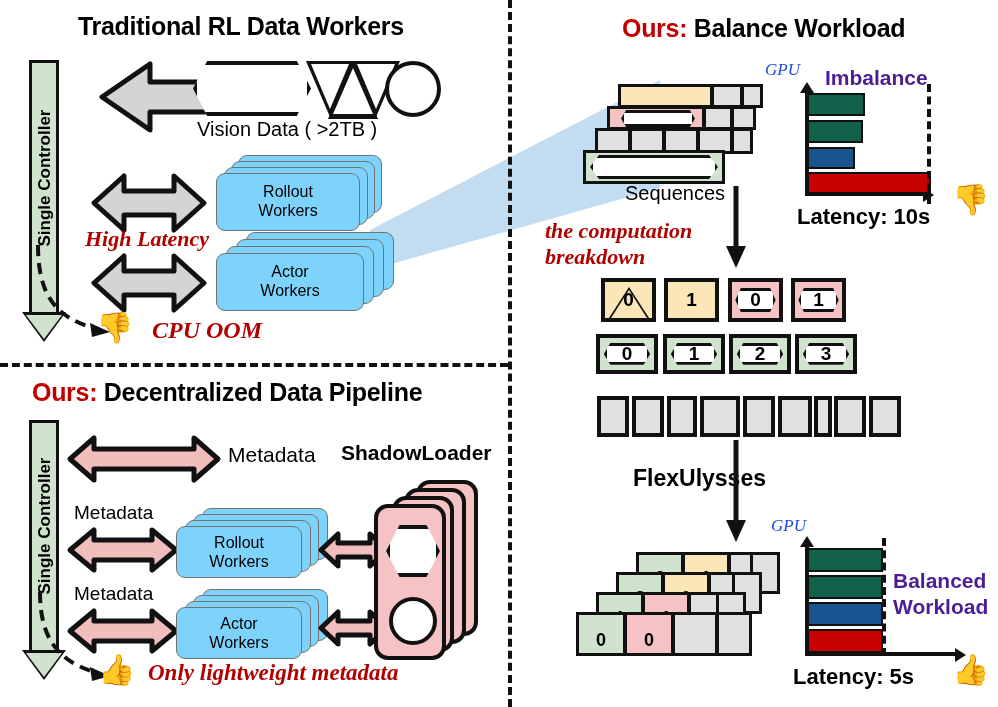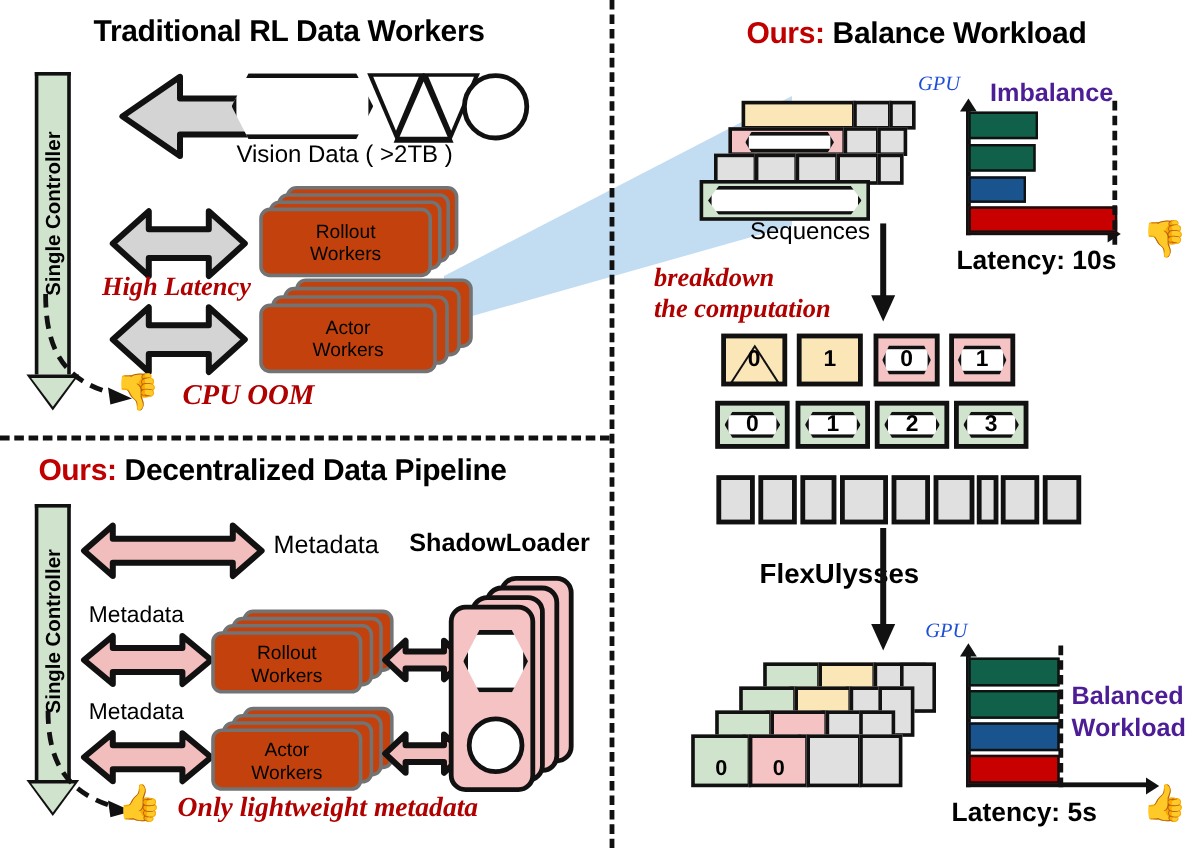--- a/index.html
+++ b/index.html
@@ -70,22 +70,22 @@
     white-space:nowrap;
   }
 
   
   .arrow { position:absolute; }
   .arrow svg { display:block; overflow:visible; }
 
   
   .stack { position:absolute; }
   .card {
-    position:absolute; border:3px solid #737373; border-radius:9px;
-    background:#c2410c;
+    position:absolute; border:1px solid #737373; border-radius:9px;
+    background:#7dd3fc;
   }
   .card-label {
     position:absolute; width:100%; text-align:center;
     font-size:16px; line-height:19px; color:#000;
   }
 
   
   .sl-card {
     position:absolute; border:4px solid #111; border-radius:14px;
     background:#f5c3c3;
@@ -360,22 +360,22 @@
     <div class="seq-cell" style="left:114px; top:44px; width:36px; height:26px;"></div>
     <div class="seq-cell" style="left:148px; top:44px; width:22px; height:26px;"></div>
 
     <div class="seq-cell" style="left:0; top:66px; width:142px; height:34px; background:#cfe3cd;"></div>
     <div class="seq-pill" style="left:7px; top:71px; width:128px; height:24px;"></div>
   </div>
 
   <div class="abs black-label" style="left:625px; top:182px; font-size:20px;">Sequences</div>
 
   <div class="abs redital" style="left:545px; top:218px; font-size:22px; line-height:26px;">
+    <div>the computation</div>
     <div>breakdown</div>
-    <div>the computation</div>
   </div>
 
   <svg class="abs" style="left:724px; top:186px; width:24px; height:84px;" viewBox="0 0 24 84">
     <line x1="12" y1="0" x2="12" y2="66" stroke="#111" stroke-width="5"></line>
     <polygon points="12,82 2,60 22,60" fill="#111"></polygon>
   </svg>
 
   <div class="tokbox" style="left:601px; top:278px; width:55px; height:44px; background:#fbe6b8;">
     <div class="inner-tri" style="border-left:22px solid transparent; border-right:22px solid transparent; border-bottom:34px solid #111;"></div>
     <div class="inner-tri" style="top:22%; border-left:18px solid transparent; border-right:18px solid transparent; border-bottom:28px solid #fbe6b8;"></div>

